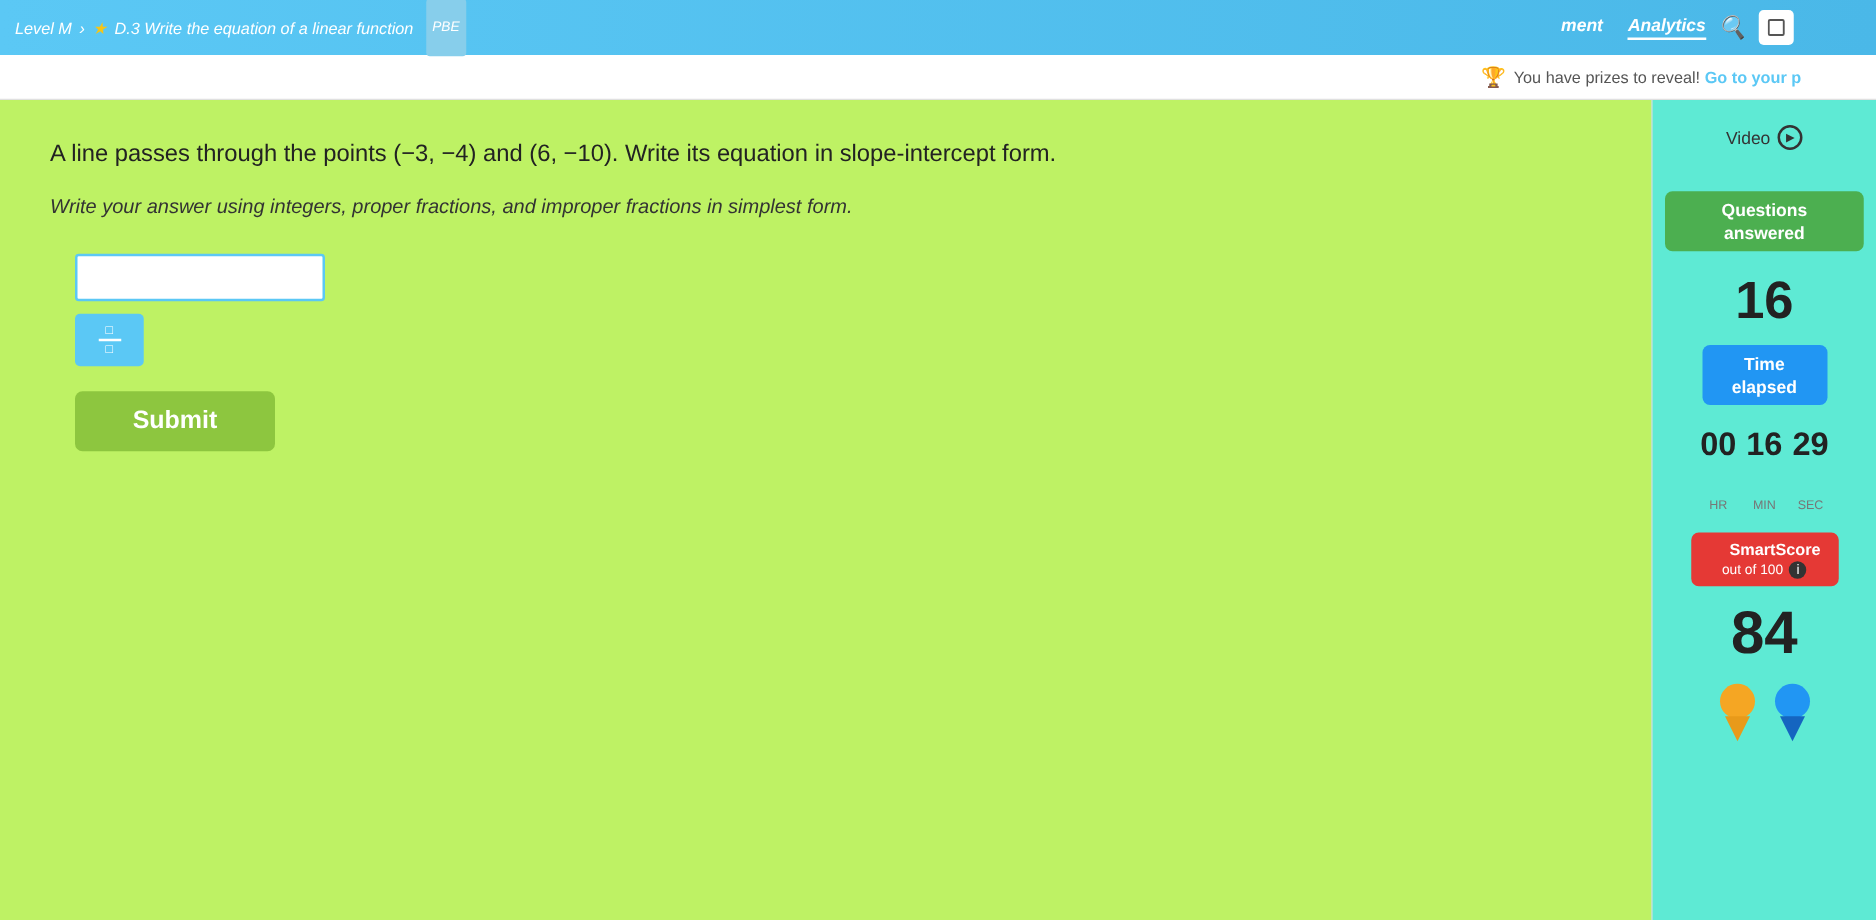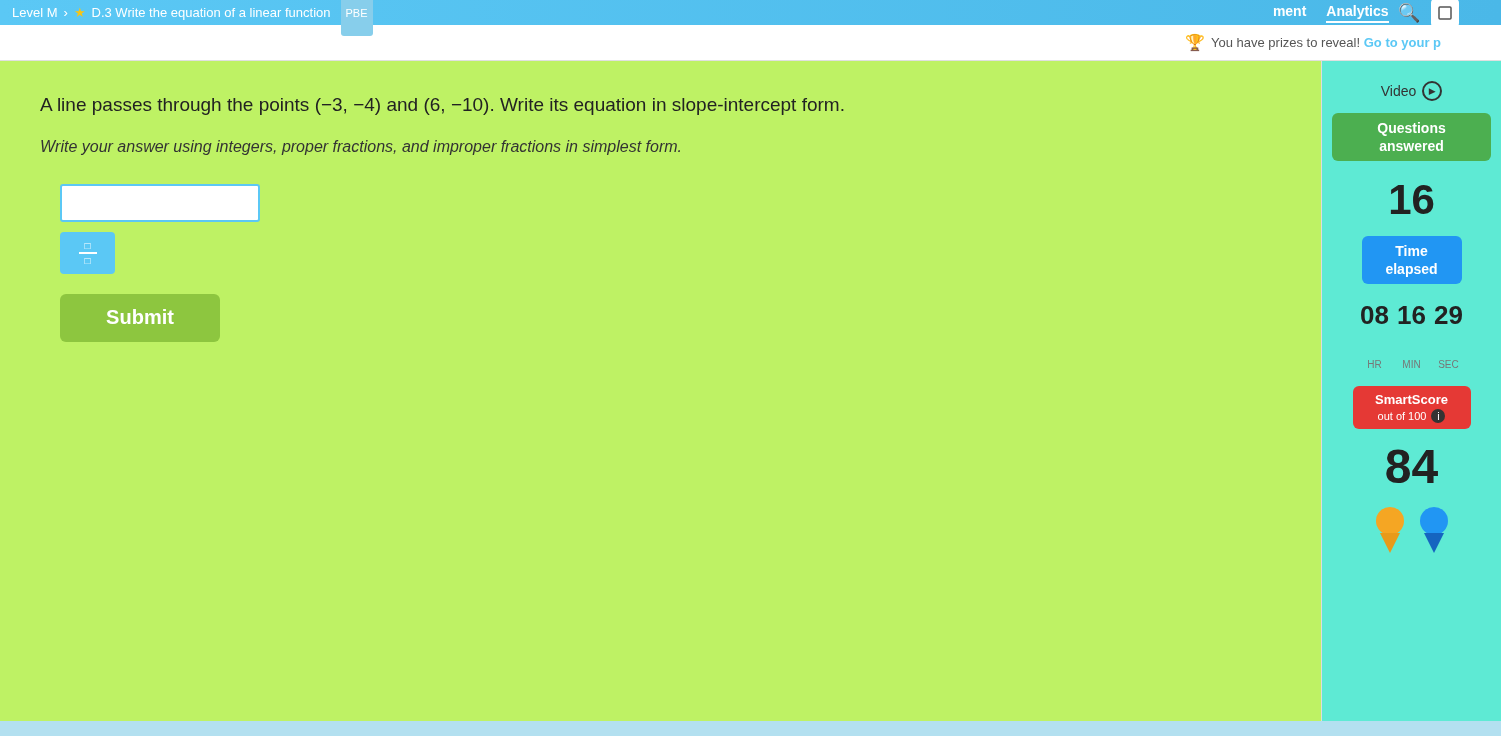--- a/index.html
+++ b/index.html
@@ -7,26 +7,27 @@
       width: 1501px;
       height: 736px;
       overflow: hidden;
       font-family: Arial, sans-serif;
       background: #b3e0f0;
     }
 
     
     .top-bar {
       width: 100%;
-      height: 25px;
+      height: 44px;
       background: linear-gradient(to right, #5bc8f5, #4ab8e8);
       display: flex;
       align-items: center;
       padding: 0 12px;
       position: relative;
+      font-style: italic;
     }
 
     .breadcrumb {
       color: #fff;
       font-size: 13px;
       display: flex;
       align-items: center;
       gap: 6px;
     }
 
@@ -34,21 +35,21 @@
       background: #87ceeb;
       color: #fff;
       font-size: 11px;
       padding: 17px 5px;
       border-radius: 3px;
       margin-left: 4px;
     }
 
     .top-bar-right {
       position: absolute;
-      right: 42px;
+      right: 66px;
       display: flex;
       align-items: center;
       gap: 10px;
     }
 
     .top-bar-tabs {
       display: flex;
       gap: 20px;
     }
 
@@ -240,20 +241,21 @@
 
     .questions-answered-badge {
       background: #4caf50;
       color: #fff;
       border-radius: 6px;
       padding: 6px 32px;
       text-align: center;
       font-size: 14px;
       font-weight: bold;
       line-height: 1.3;
+      margin-top: 21px;
     }
 
     .count-number {
       font-size: 42px;
       font-weight: bold;
       color: #222;
       text-align: center;
       line-height: 1.1;
       margin-top: 4px;
     }
@@ -288,21 +290,21 @@
       color: #777;
       margin-bottom: 4px;
       margin-top: 28px;
     }
 
     .smartscore-badge {
       background: #e53935;
       color: #fff;
       border-radius: 6px;
       padding: 6px 14px;
-      text-align: center;
+      text-align: right;
       font-size: 13px;
       font-weight: bold;
       line-height: 1.3;
       width: 118px;
     }
 
     .score-number {
       font-size: 48px;
       font-weight: bold;
       color: #222;
@@ -428,21 +430,21 @@
     </div>
 
     <div class="count-number">16</div>
 
     <div class="time-elapsed-badge">
       <div>Time elapsed</div>
     </div>
 
     <div class="time-display">
       <div style="display:flex;flex-direction:column;align-items:center;">
-        <span class="time-num">08</span>
+        <span class="time-num">00</span>
         <span class="time-unit">HR</span>
       </div>
       <span class="time-num"></span>
       <div style="display:flex;flex-direction:column;align-items:center;">
         <span class="time-num">16</span>
         <span class="time-unit">MIN</span>
       </div>
       <span class="time-num"></span>
       <div style="display:flex;flex-direction:column;align-items:center;">
         <span class="time-num">29</span>

